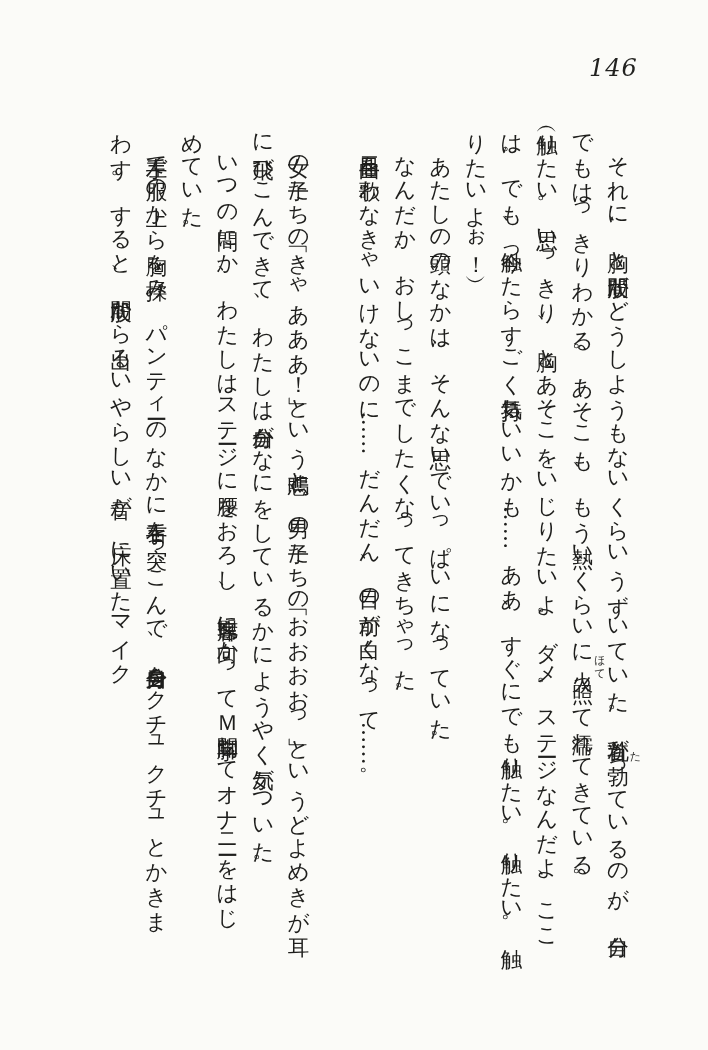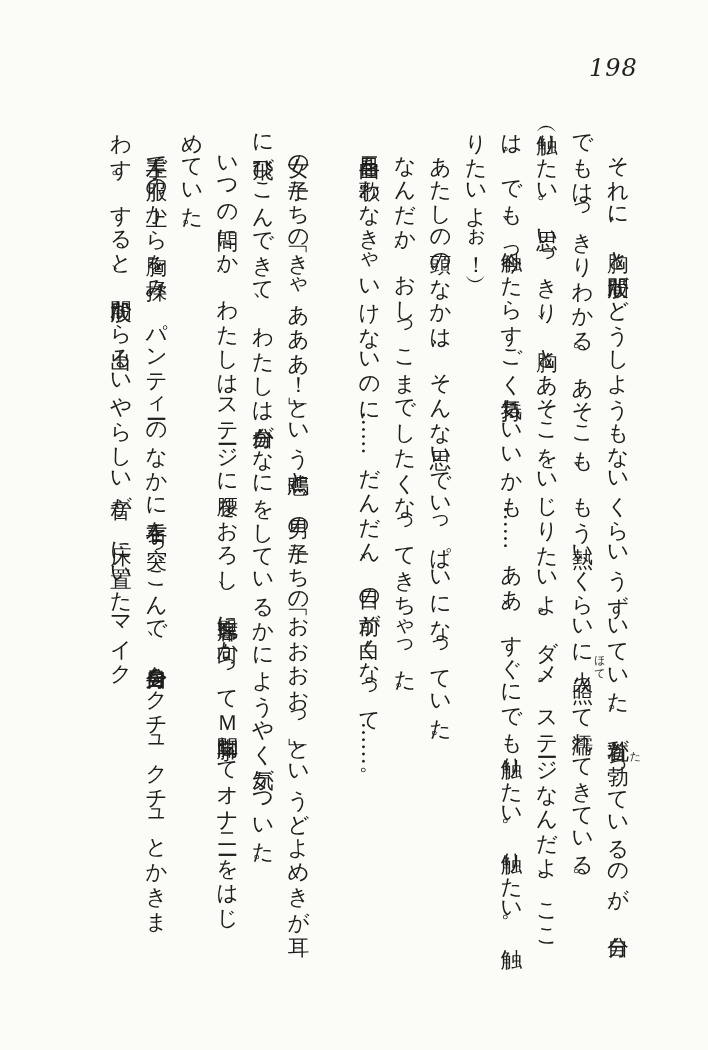--- a/index.html
+++ b/index.html
@@ -56,21 +56,21 @@
     font-size: 11px;
     letter-spacing: 0;
     color: #2a2a28;
   }
 </style>
 </head>
 <body>
 
 <div class="book-page">
 
-  <div class="page-number">198</div>
+  <div class="page-number">146</div>
 
   <div class="text-block">
 
     <p><span>それに、胸と股間がどうしようもないくらいうずいていた。乳首が</span><ruby><span>勃</span><rt>た</rt></ruby><span>っているのが、自分でもはっきりわかる。あそこも、もう熱いくらいに</span><ruby><span>火照</span><rt>ほて</rt></ruby><span>って濡れてきている。</span></p>
 
     <p class="no-indent"><span>（触りたい。思いっきり、胸とあそこをいじりたいよ。ダメ。ステージなんだよ、ここは。でも、今触ったらすごく気持ちいいかも……ああ、すぐにでも触りたい。触りたい。触りたいよぉ！）</span></p>
 
     <p><span>あたしの頭のなかは、そんな思いでいっぱいになっていた。</span></p>
 
     <p><span>なんだか、おしっこまでしたくなってきちゃった。</span></p>

